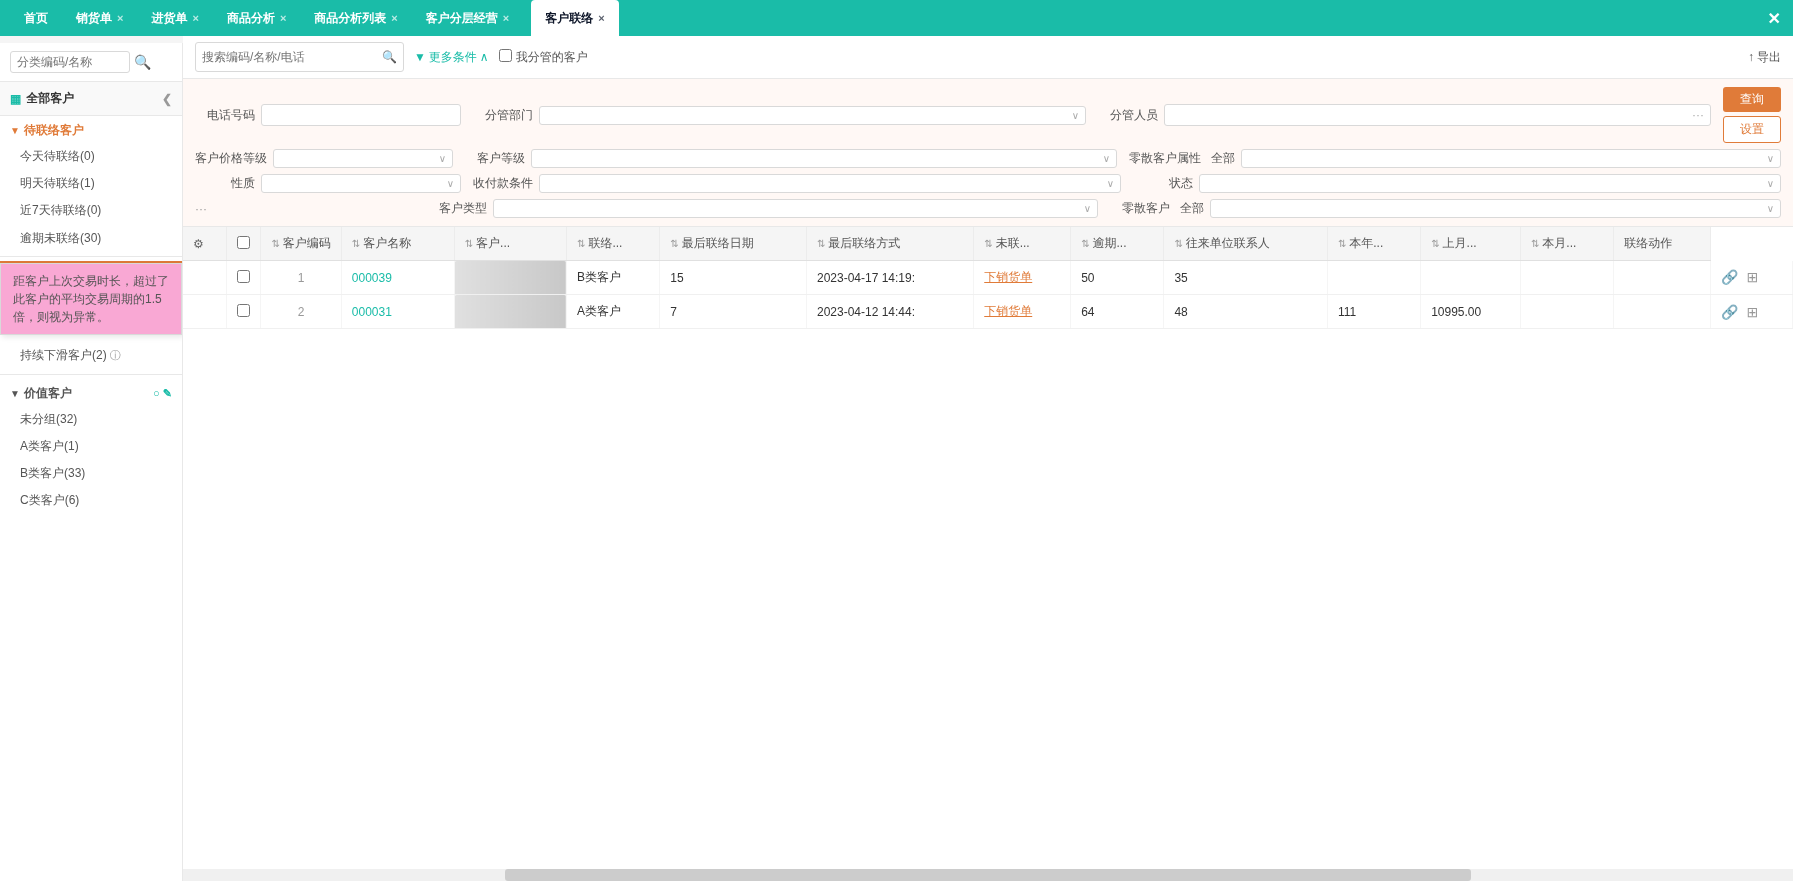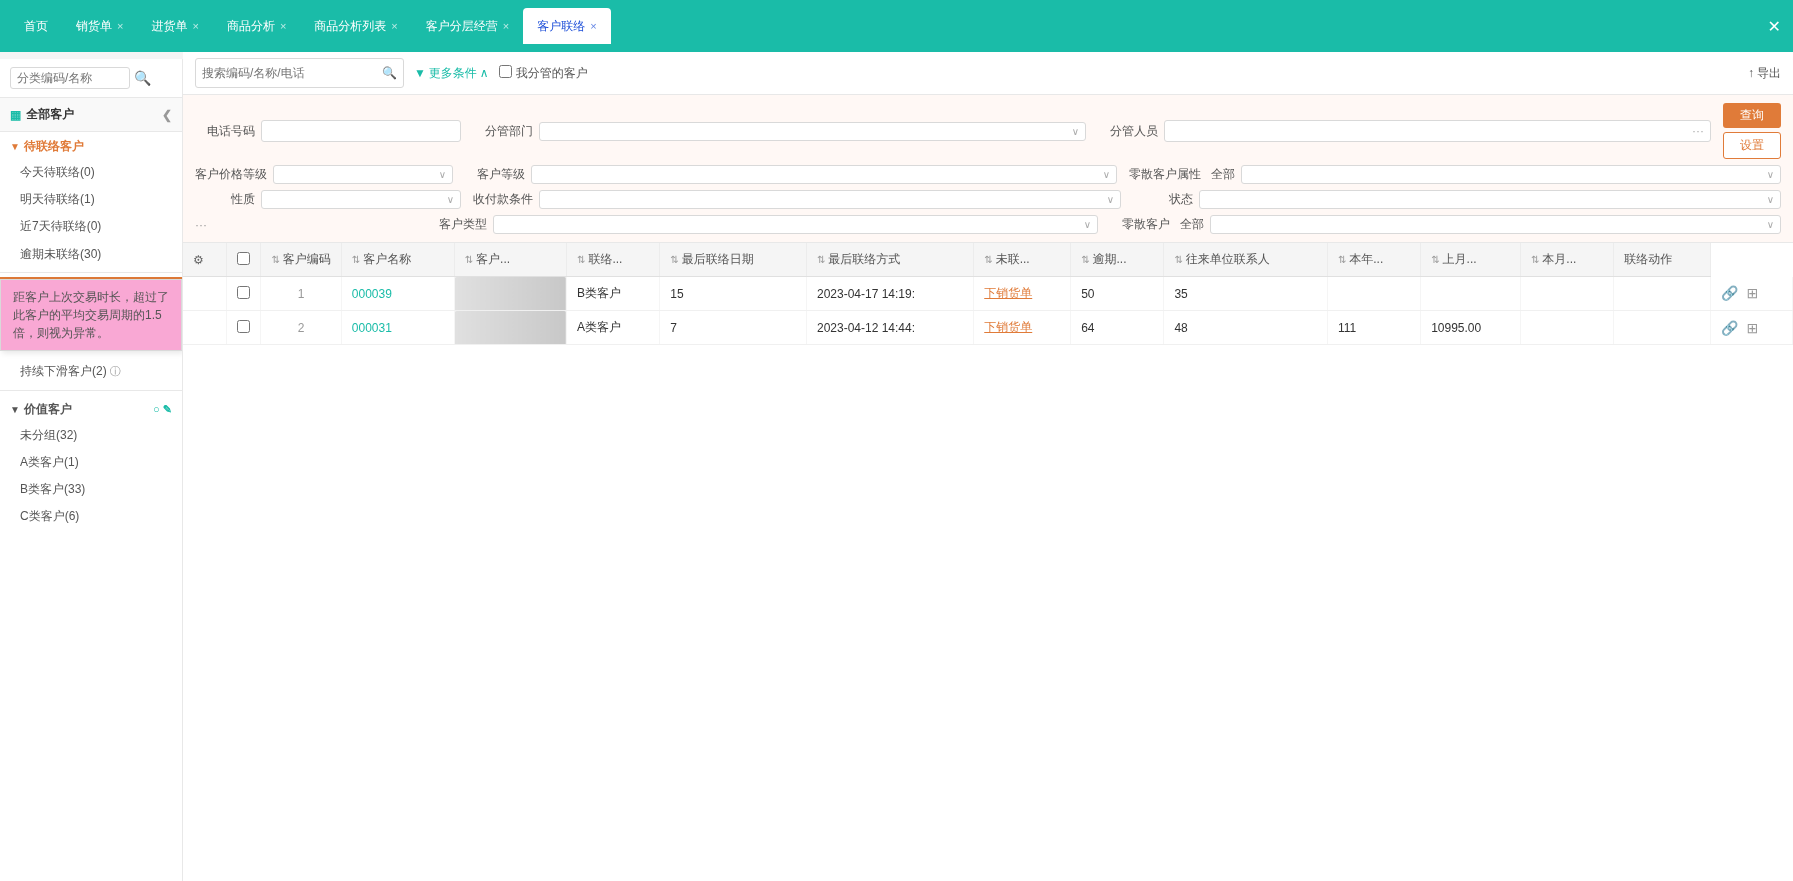--- a/index.html
+++ b/index.html
@@ -1,29 +1,29 @@
 <!DOCTYPE html>
 <html><head>
   <meta charset="utf-8">
   <style>
     * { box-sizing: border-box; margin: 0; padding: 0; font-family: 'Microsoft YaHei', Arial, sans-serif; font-size: 12px; }
     body { background: #f5f5f5; width: 1793px; height: 881px; overflow: hidden; }
 
     
     .top-nav {
       display: flex; align-items: center;
-      background: #1abca8; height: 52px; padding: 12px 10px;
-      color: white; position: relative;
+      background: #1abca8; height: 36px; padding: 12px 10px;
+      color: white; position: relative; font-weight: bold;
     }
     .top-nav .nav-item {
       padding: 0 14px; height: 36px; display: flex; align-items: center;
       cursor: pointer; white-space: nowrap; color: white; font-size: 13px;
     }
     .top-nav .nav-item.active {
-      background: white; color: #1d4ed8; border-radius: 4px 4px 0 0;
+      background: white; color: #0f172a; border-radius: 4px 4px 0 0; margin-left: 8px;
     }
     .top-nav .nav-item .close-x {
       margin-left: 5px; font-size: 11px; opacity: 0.7;
     }
     .top-nav .close-btn {
       position: absolute; right: 12px; top: 50%; transform: translateY(-50%);
       color: white; font-size: 16px; cursor: pointer;
     }
 
     

